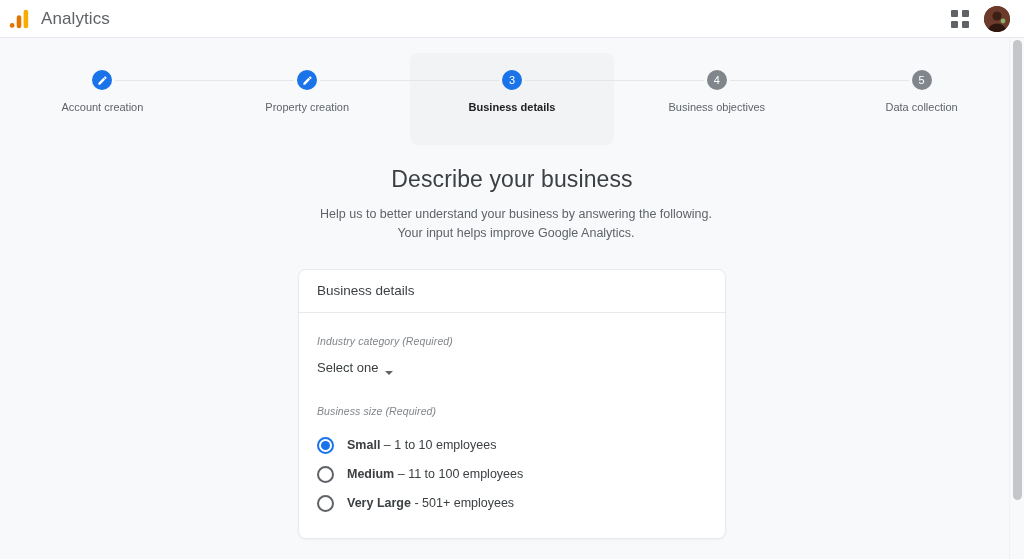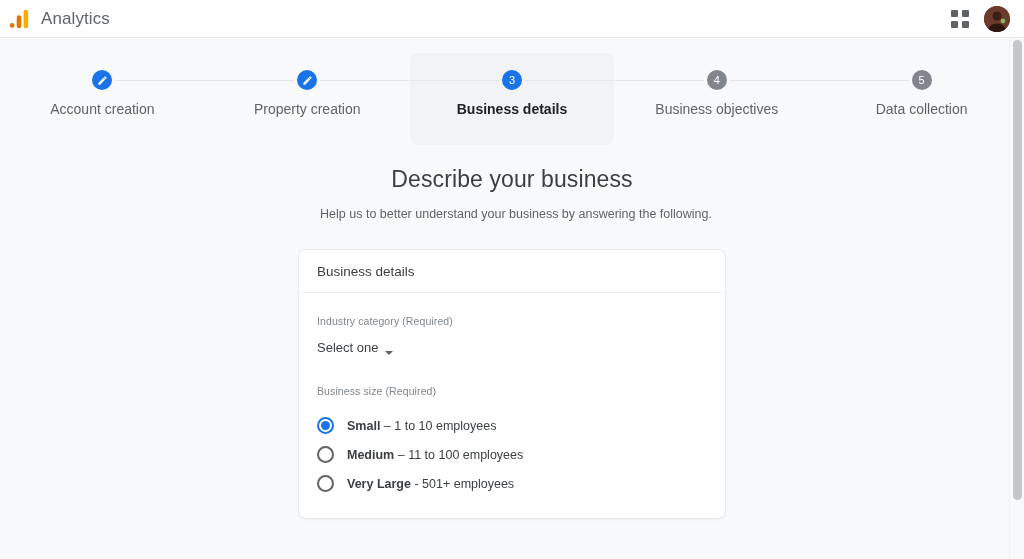--- a/index.html
+++ b/index.html
@@ -119,21 +119,21 @@
     font-size: 11px;
     color: #ffffff;
     line-height: 1;
   }
   .step-circle.done    { background: #1a73e8; }
   .step-circle.current { background: #1a73e8; }
   .step-circle.todo    { background: #80868b; }
   .step-circle svg { width: 11px; height: 11px; display: block; }
   .step-label {
     margin-top: 11px;
-    font-size: 14px;
+    font-size: 11px;
     color: #5f6368;
     white-space: nowrap;
     text-align: center;
   }
   .step.active .step-label { color: #202124; font-weight: bold; }
 
   
   .hero { text-align: center; margin-top: 21px; }
   .hero-title {
     font-size: 23px;
@@ -167,20 +167,21 @@
     border-bottom: 1px solid #e8eaed;
     font-size: 13.5px;
     color: #3c4043;
   }
   .card-body { padding: 22px 18px 20px; }
 
   .field-label {
     font-size: 10.5px;
     color: #80868b;
     letter-spacing: 0.1px;
+    font-style: italic;
   }
   .select-row {
     margin-top: 13px;
     display: inline-flex;
     align-items: flex-end;
     gap: 7px;
     font-size: 13px;
     color: #3c4043;
     cursor: pointer;
   }
@@ -325,20 +326,21 @@
       <div class="step-circle todo">5</div>
       <div class="step-label">Data collection</div>
     </div>
 
   </div>
 
   <div class="hero">
     <h1 class="hero-title">Describe your business</h1>
     <p class="hero-sub">
       <span>Help us to better understand your business by answering the following.</span><br>
+      <span>Your input helps improve Google Analytics.</span>
     </p>
   </div>
 
   <div class="card">
     <div class="card-header">Business details</div>
 
     <div class="card-body">
 
       <div class="field-label">Industry category (Required)</div>
       <div class="select-row">

